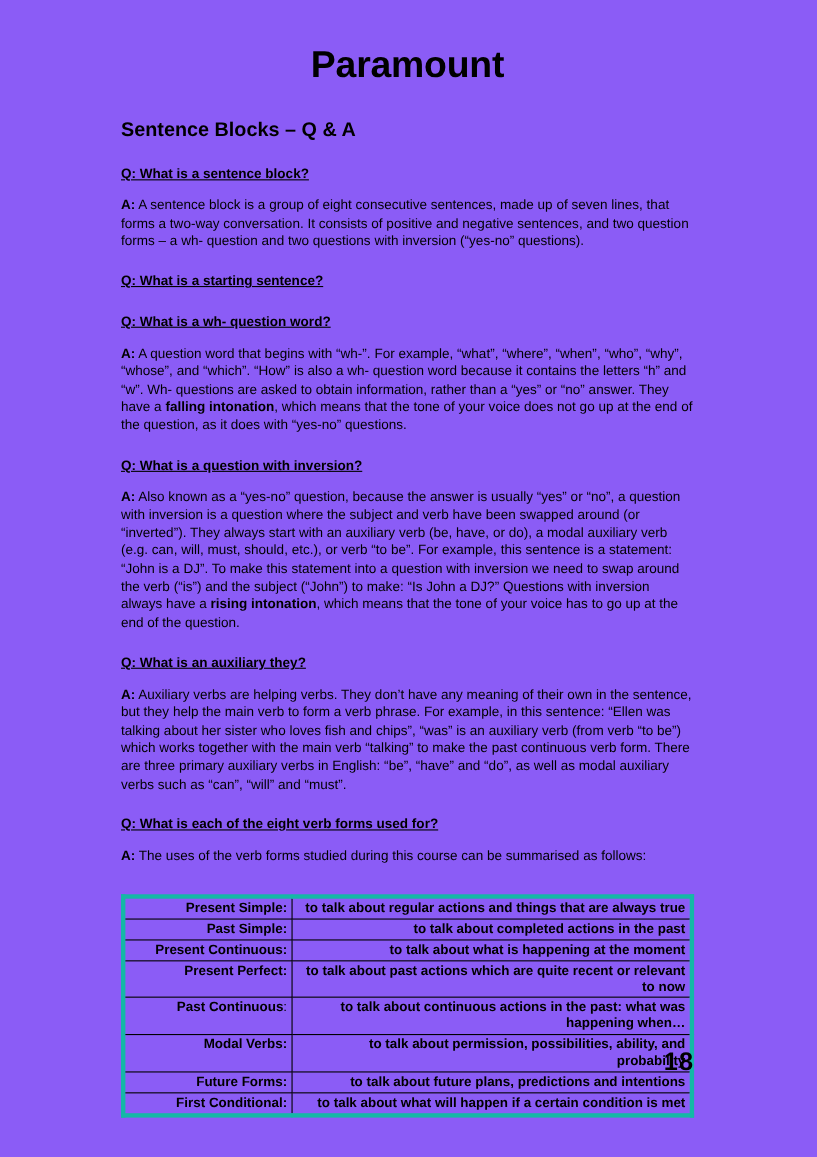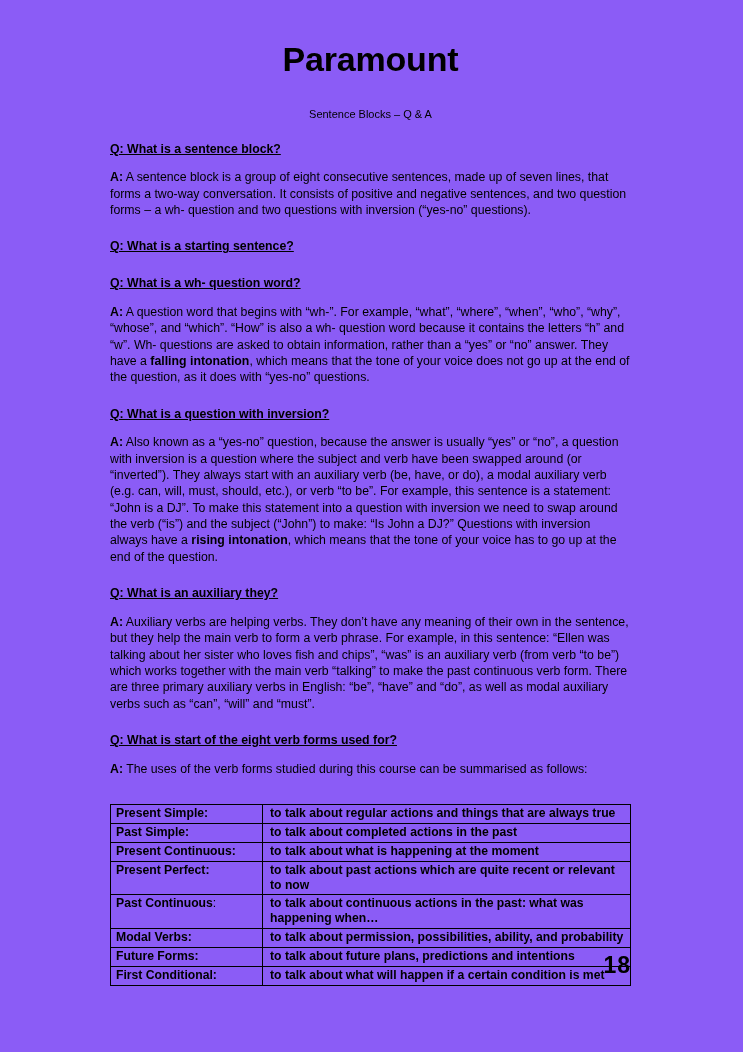--- a/index.html
+++ b/index.html
@@ -33,23 +33,23 @@
   .doc-title {
     text-align: center;
     font-size: 34px;
     font-weight: bold;
     letter-spacing: -0.2px;
     margin: 0;
     padding-top: 42px;
     line-height: 1.05;
   }
   .doc-subtitle {
-    text-align: center;
-    font-size: 11px;
-    font-weight: normal;
+    text-align: left;
+    font-size: 18px;
+    font-weight: bold;
     margin: 0;
     padding-top: 30px;
   }
 
   
   .qa-block {
     margin-top: 22px;
   }
   .q-line {
     font-size: 12.3px;
@@ -76,21 +76,22 @@
   .qa-block + .qa-block { margin-top: 21px; }
 
   
   .verb-table-wrap {
     margin-top: 27px;
   }
   table.verb-table {
     border-collapse: collapse;
     width: 521px;
     table-layout: fixed;
-    border: 1px solid #14b8a6;
+    border: 4px solid #14b8a6;
+    text-align: right;
   }
   table.verb-table td {
     border: 1px solid #000;
     font-size: 12.2px;
     line-height: 1.22;
     padding: 1px 4px 2px 4px;
     vertical-align: top;
   }
   table.verb-table td.term {
     width: 142px;
@@ -148,21 +149,21 @@
       <p class="q-line">Q: What is a question with inversion?</p>
       <p class="a-line"><span class="lead">A:</span><span> Also known as a “yes-no” question, because the answer is usually “yes” or “no”, a question with inversion is a question where the subject and verb have been swapped around (or “inverted”). They always start with an auxiliary verb (be, have, or do), a modal auxiliary verb (e.g. can, will, must, should, etc.), or verb “to be”. For example, this sentence is a statement: “John is a DJ”. To make this statement into a question with inversion we need to swap around the verb (“is”) and the subject (“John”) to make: “Is John a DJ?” Questions with inversion always have a </span><b>rising intonation</b><span>, which means that the tone of your voice has to go up at the end of the question.</span></p>
     </div>
 
     <div class="qa-block">
       <p class="q-line">Q: What is an auxiliary they?</p>
       <p class="a-line"><span class="lead">A:</span><span> Auxiliary verbs are helping verbs. They don’t have any meaning of their own in the sentence, but they help the main verb to form a verb phrase. For example, in this sentence: “Ellen was talking about her sister who loves fish and chips”, “was” is an auxiliary verb (from verb “to be”) which works together with the main verb “talking” to make the past continuous verb form. There are three primary auxiliary verbs in English: “be”, “have” and “do”, as well as modal auxiliary verbs such as “can”, “will” and “must”.</span></p>
     </div>
 
     <div class="qa-block">
-      <p class="q-line">Q: What is start of the eight verb forms used for?</p>
+      <p class="q-line">Q: What is each of the eight verb forms used for?</p>
       <p class="a-line"><span class="lead">A:</span><span> The uses of the verb forms studied during this course can be summarised as follows:</span></p>
     </div>
 
     <div class="verb-table-wrap">
       <table class="verb-table">
         <tbody>
           <tr>
             <td class="term"><span>Present Simple</span><span class="plaincolon">:</span></td>
             <td class="desc">to talk about regular actions and things that are always true</td>
           </tr>

